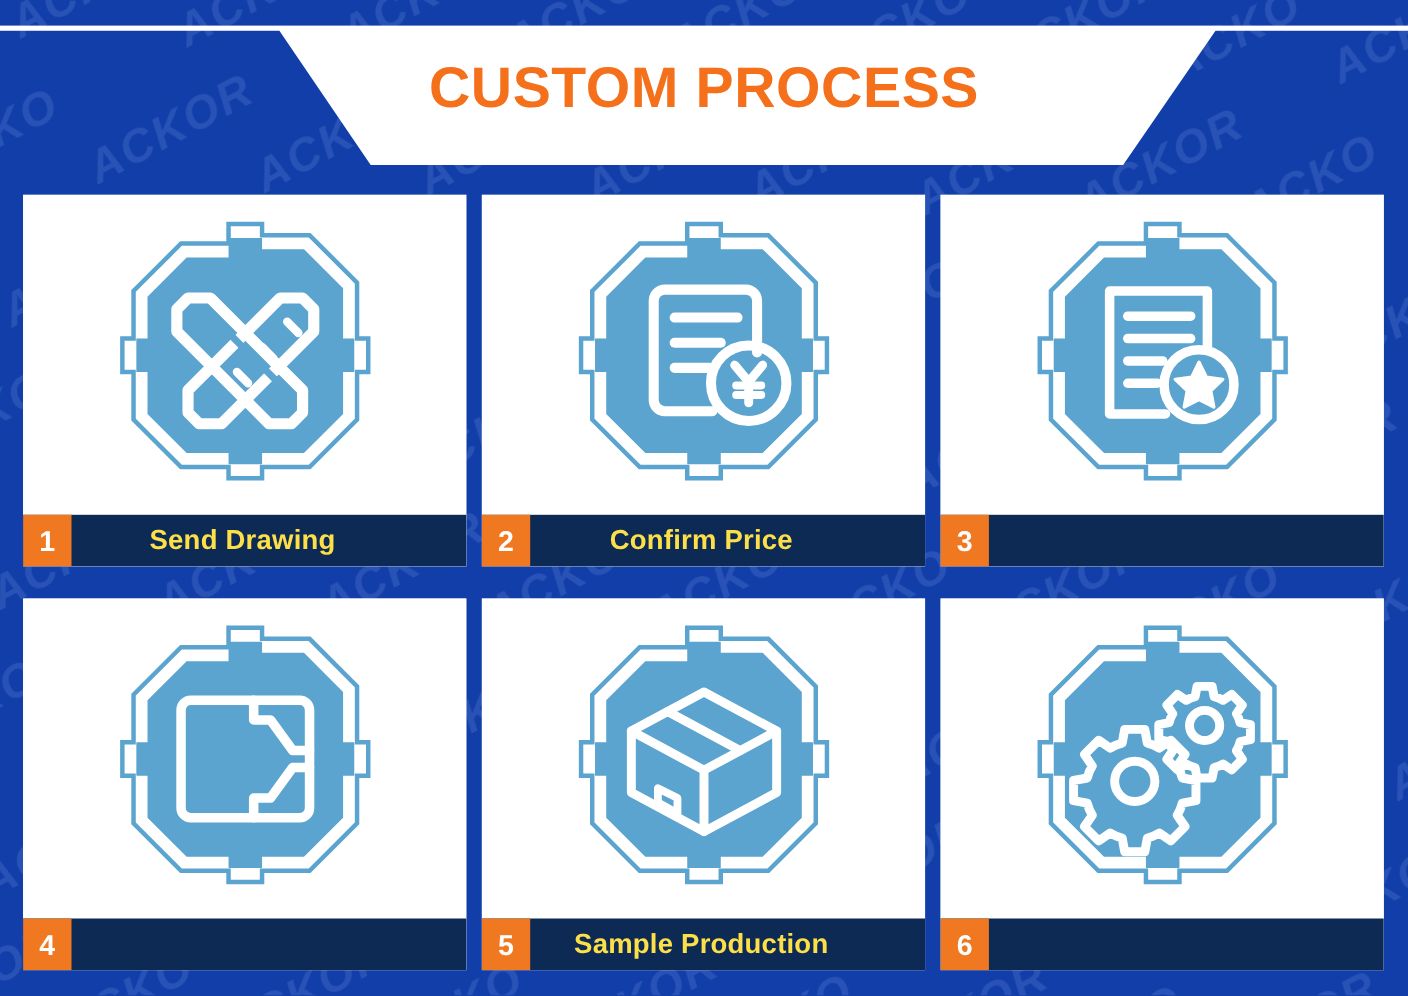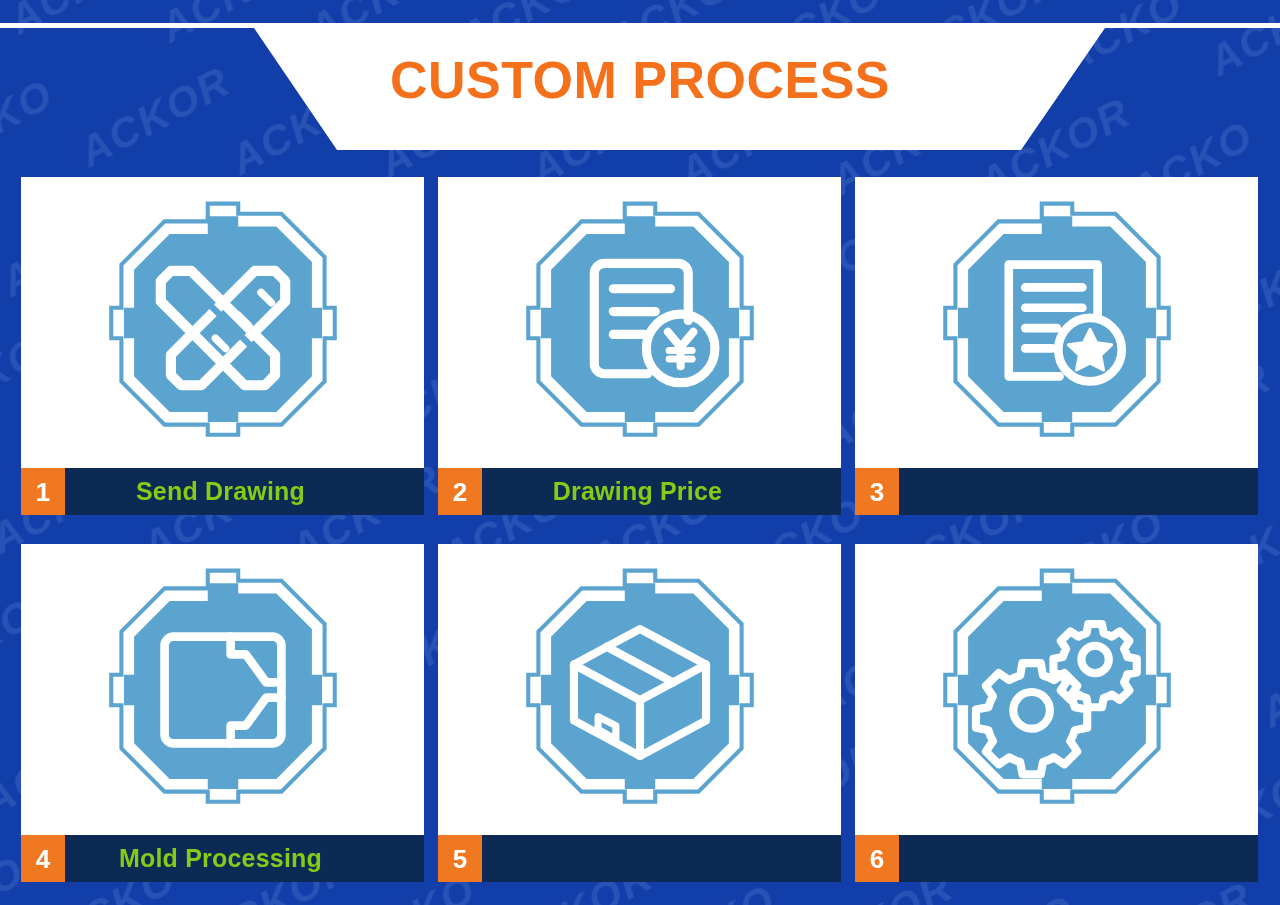--- a/index.html
+++ b/index.html
@@ -109,21 +109,21 @@
     color: #ffffff;
     font-size: 26px;
     font-weight: bold;
     display: flex;
     align-items: center;
     justify-content: center;
     line-height: 1;
   }
   .card-title {
     flex: 1 1 auto;
-    color: #84cc16;
+    color: #fde047;
     font-size: 25px;
     font-weight: bold;
     display: flex;
     align-items: center;
     justify-content: center;
     padding-right: 48px;
     letter-spacing: 0.2px;
     line-height: 1;
     white-space: nowrap;
   }
@@ -194,21 +194,21 @@
             <circle cx="66" cy="60" r="13.5"></circle>
             <path d="M61 53.5 L66 59.5 L71 53.5" stroke-width="3.2"></path>
             <path d="M66 59.5 V67" stroke-width="3.2"></path>
             <path d="M61.5 60.8 H70.5" stroke-width="2.8"></path>
             <path d="M61.5 64.2 H70.5" stroke-width="2.8"></path>
           </g>
         </svg>
       </div>
       <div class="card-label">
         <div class="card-number">2</div>
-        <div class="card-title">Drawing Price</div>
+        <div class="card-title">Confirm Price</div>
       </div>
     </div>
 
     <div class="card">
       <div class="card-icon-area">
         <svg width="254" height="254" viewBox="0 0 100 100">
           <g fill="none" stroke="#5ba4cf" stroke-width="1.6">
             <path d="M44 3 H56 V7 H73 L90 24 V44 H94 V56 H90 V73 L73 90 H56 V94 H44 V90 H27 L10 73 V56 H6 V44 H10 V27 L27 10 H44 Z"></path>
           </g>
           <path d="M44 8 H56 V12 H71 L85 26 V44 H89 V56 H85 V71 L71 85 H56 V89 H44 V85 H29 L15 71 V56 H11 V44 H15 V29 L29 15 H44 Z" fill="#5ba4cf"></path>
@@ -237,21 +237,20 @@
           <path d="M44 8 H56 V12 H71 L85 26 V44 H89 V56 H85 V71 L71 85 H56 V89 H44 V85 H29 L15 71 V56 H11 V44 H15 V29 L29 15 H44 Z" fill="#5ba4cf"></path>
           <g fill="none" stroke="#ffffff" stroke-width="3.4" stroke-linecap="round" stroke-linejoin="round">
             <rect x="27" y="29" width="46" height="42" rx="3.5" ry="3.5"></rect>
             <path d="M53 29 V36 H59 L67 47 H73"></path>
             <path d="M53 71 V64 H59 L67 53 H73"></path>
           </g>
         </svg>
       </div>
       <div class="card-label">
         <div class="card-number">4</div>
-        <div class="card-title">Mold Processing</div>
       </div>
     </div>
 
     <div class="card">
       <div class="card-icon-area">
         <svg width="254" height="254" viewBox="0 0 100 100">
           <g fill="none" stroke="#5ba4cf" stroke-width="1.6">
             <path d="M44 3 H56 V7 H73 L90 24 V44 H94 V56 H90 V73 L73 90 H56 V94 H44 V90 H27 L10 73 V56 H6 V44 H10 V27 L27 10 H44 Z"></path>
           </g>
           <path d="M44 8 H56 V12 H71 L85 26 V44 H89 V56 H85 V71 L71 85 H56 V89 H44 V85 H29 L15 71 V56 H11 V44 H15 V29 L29 15 H44 Z" fill="#5ba4cf"></path>
@@ -259,20 +258,21 @@
             <path d="M50 26 L76 40 L76 62 L50 76 L24 62 L24 40 Z"></path>
             <path d="M24 40 L50 54 L76 40"></path>
             <path d="M50 54 V76"></path>
             <path d="M37 33 L63 47"></path>
             <path d="M33.5 60.5 L33.5 65.5 L40.5 69.5 L40.5 64 Z" stroke-width="2.8"></path>
           </g>
         </svg>
       </div>
       <div class="card-label">
         <div class="card-number">5</div>
+        <div class="card-title">Sample Production</div>
       </div>
     </div>
 
     <div class="card">
       <div class="card-icon-area">
         <svg width="254" height="254" viewBox="0 0 100 100">
           <g fill="none" stroke="#5ba4cf" stroke-width="1.6">
             <path d="M44 3 H56 V7 H73 L90 24 V44 H94 V56 H90 V73 L73 90 H56 V94 H44 V90 H27 L10 73 V56 H6 V44 H10 V27 L27 10 H44 Z"></path>
           </g>
           <path d="M44 8 H56 V12 H71 L85 26 V44 H89 V56 H85 V71 L71 85 H56 V89 H44 V85 H29 L15 71 V56 H11 V44 H15 V29 L29 15 H44 Z" fill="#5ba4cf"></path>

